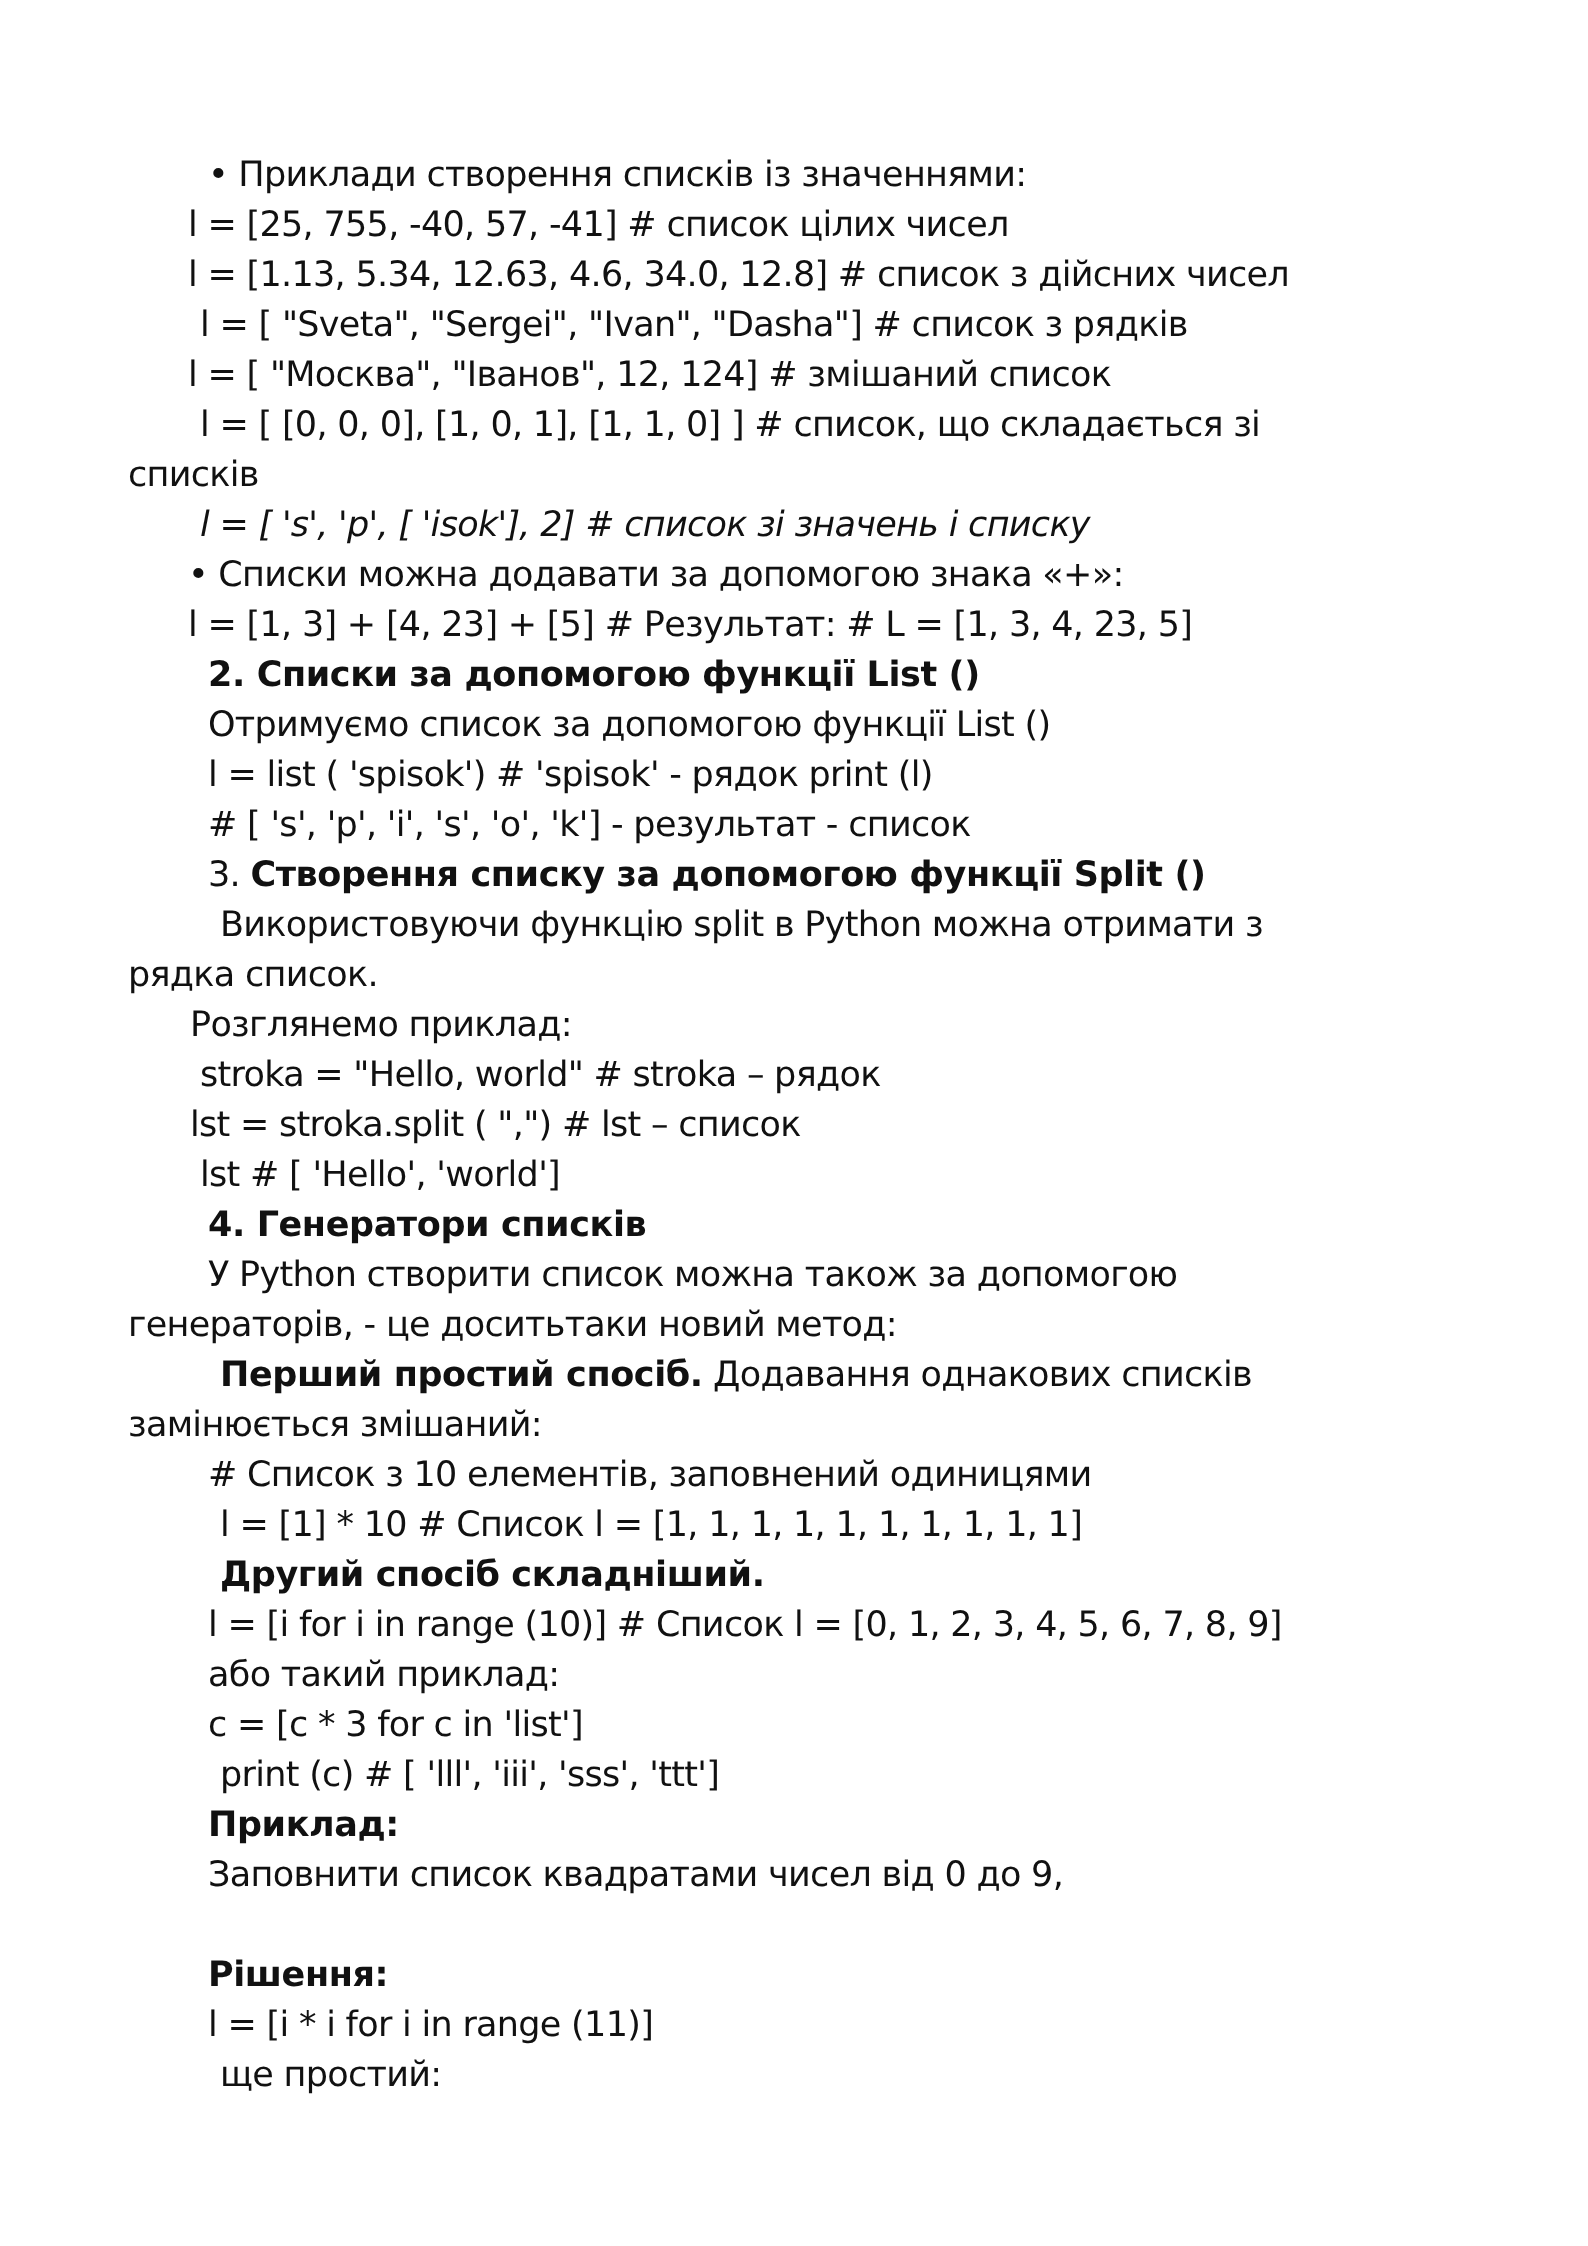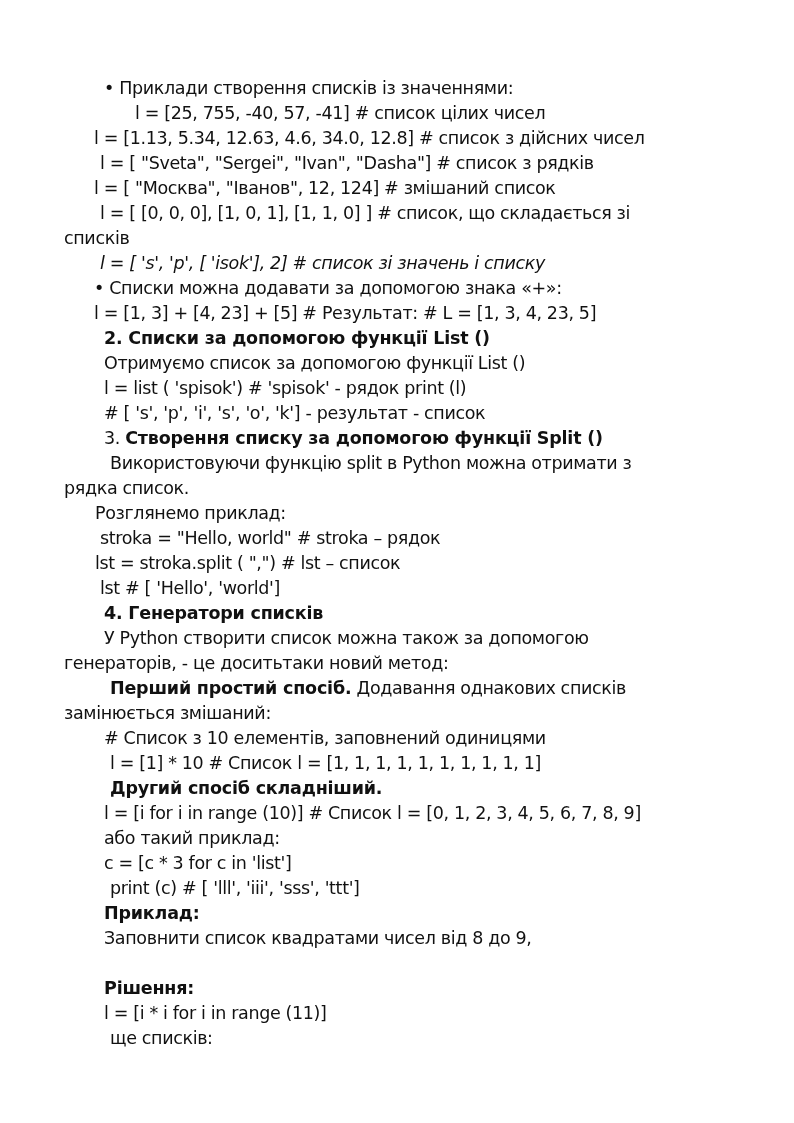--- a/index.html
+++ b/index.html
@@ -11,21 +11,21 @@
     letter-spacing: -0.35px;
   }
   .ln { position: absolute; white-space: nowrap; line-height: 22px; }
   .b { font-weight: bold; letter-spacing: -0.2px; }
 </style>
 </head>
 <body>
 
 <div class="page">
   <div class="ln" style="left:104px; top:77px;">• Приклади створення списків із значеннями:</div>
-  <div class="ln" style="left:94px; top:102px;margin-left:41px;">l = [25, 755, -40, 57, -41] # список цілих чисел</div>
+  <div class="ln" style="left:94px; top:102px;">l = [25, 755, -40, 57, -41] # список цілих чисел</div>
   <div class="ln" style="left:94px; top:127px;">l = [1.13, 5.34, 12.63, 4.6, 34.0, 12.8] # список з дійсних чисел</div>
   <div class="ln" style="left:100px; top:152px;">l = [ "Sveta", "Sergei", "Ivan", "Dasha"] # список з рядків</div>
   <div class="ln" style="left:94px; top:177px;">l = [ "Москва", "Іванов", 12, 124] # змішаний список</div>
   <div class="ln" style="left:100px; top:202px;">l = [ [0, 0, 0], [1, 0, 1], [1, 1, 0] ] # список, що складається зі</div>
   <div class="ln" style="left:64px; top:227px;">списків</div>
   <div class="ln" style="left:100px; top:252px;font-style:italic;">l = [ 's', 'p', [ 'isok'], 2] # список зі значень і списку</div>
   <div class="ln" style="left:94px; top:277px;">• Списки можна додавати за допомогою знака «+»:</div>
   <div class="ln" style="left:94px; top:302px;">l = [1, 3] + [4, 23] + [5] # Результат: # L = [1, 3, 4, 23, 5]</div>
 
   <div class="ln b" style="left:104px; top:327px;">2. Списки за допомогою функції List ()</div>
@@ -48,17 +48,17 @@
   <div class="ln" style="left:64px; top:702px;">замінюється змішаний:</div>
   <div class="ln" style="left:104px; top:727px;"># Список з 10 елементів, заповнений одиницями</div>
   <div class="ln" style="left:110px; top:752px;">l = [1] * 10 # Список l = [1, 1, 1, 1, 1, 1, 1, 1, 1, 1]</div>
   <div class="ln b" style="left:110px; top:777px;">Другий спосіб складніший.</div>
   <div class="ln" style="left:104px; top:802px;">l = [i for i in range (10)] # Список l = [0, 1, 2, 3, 4, 5, 6, 7, 8, 9]</div>
   <div class="ln" style="left:104px; top:827px;">або такий приклад:</div>
   <div class="ln" style="left:104px; top:852px;">c = [c * 3 for c in 'list']</div>
   <div class="ln" style="left:110px; top:877px;">print (c) # [ 'lll', 'iii', 'sss', 'ttt']</div>
 
   <div class="ln b" style="left:104px; top:902px;">Приклад:</div>
-  <div class="ln" style="left:104px; top:927px;">Заповнити список квадратами чисел від 8 до 9,</div>
+  <div class="ln" style="left:104px; top:927px;">Заповнити список квадратами чисел від 0 до 9,</div>
   <div class="ln b" style="left:104px; top:977px;">Рішення:</div>
   <div class="ln" style="left:104px; top:1002px;">l = [i * i for i in range (11)]</div>
-  <div class="ln" style="left:110px; top:1027px;">ще списків:</div>
+  <div class="ln" style="left:110px; top:1027px;">ще простий:</div>
 </div>
 
 </body></html>

